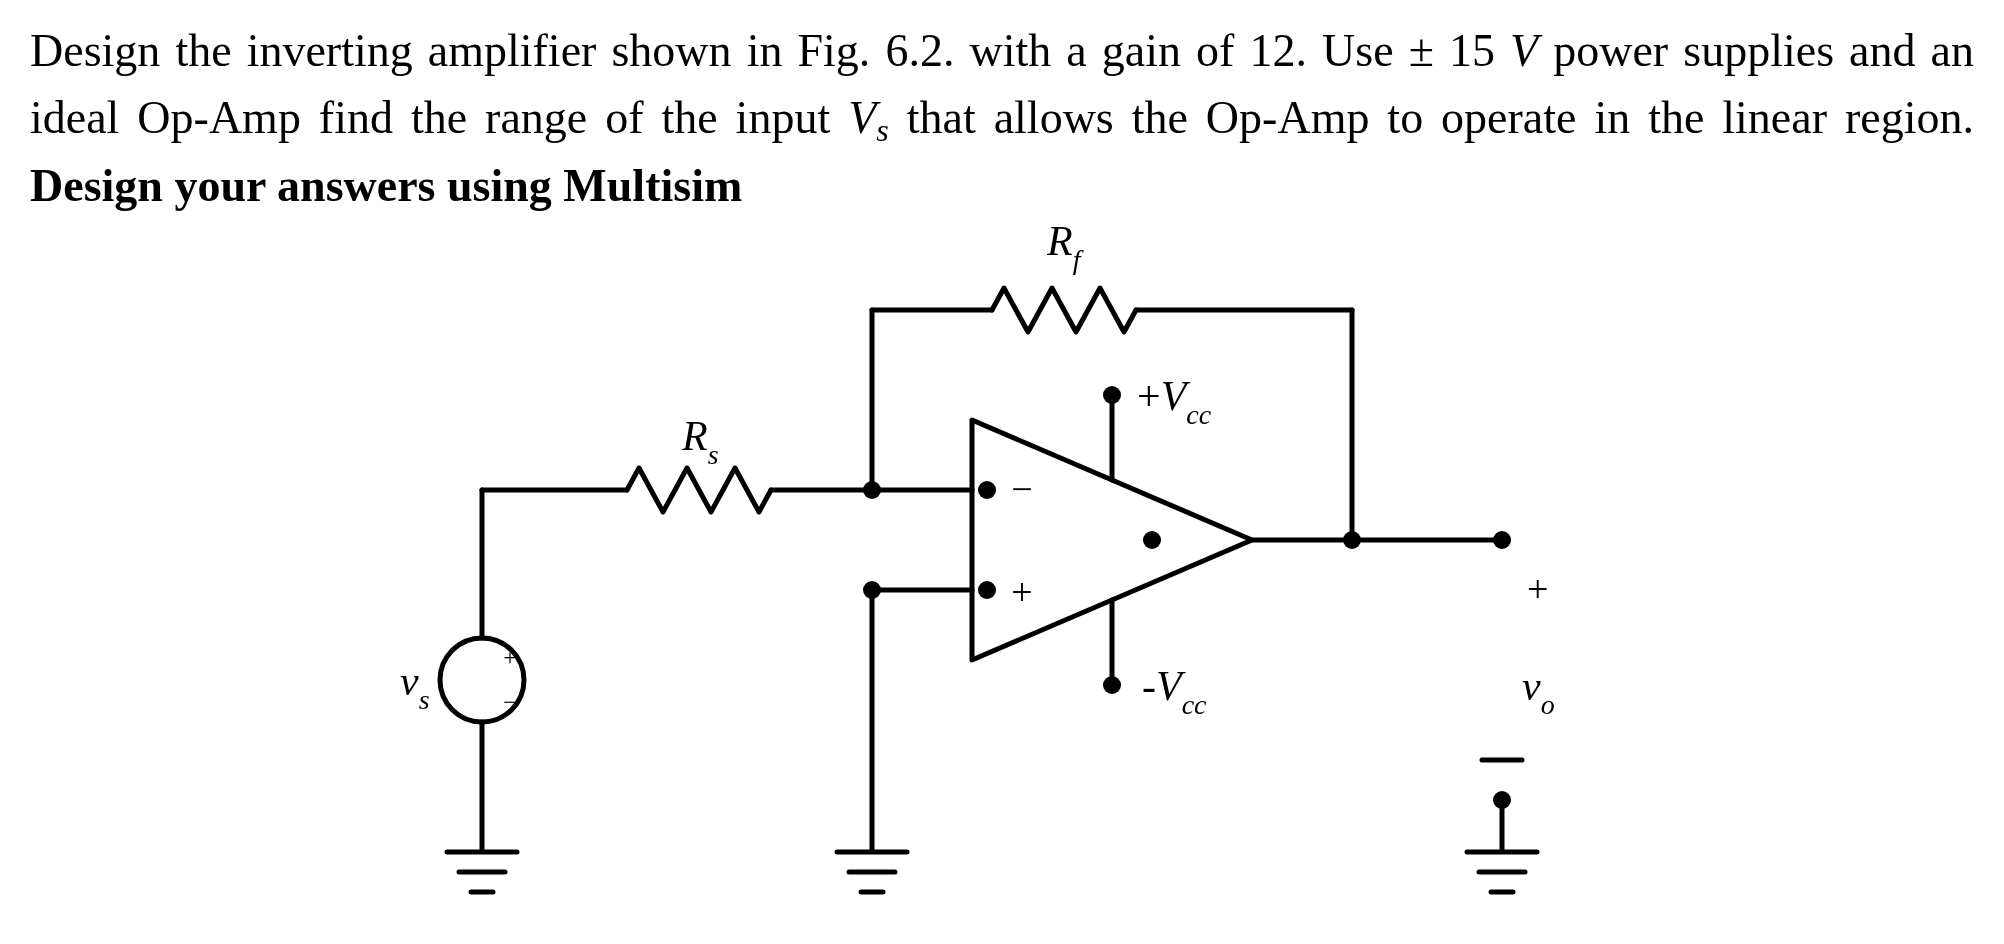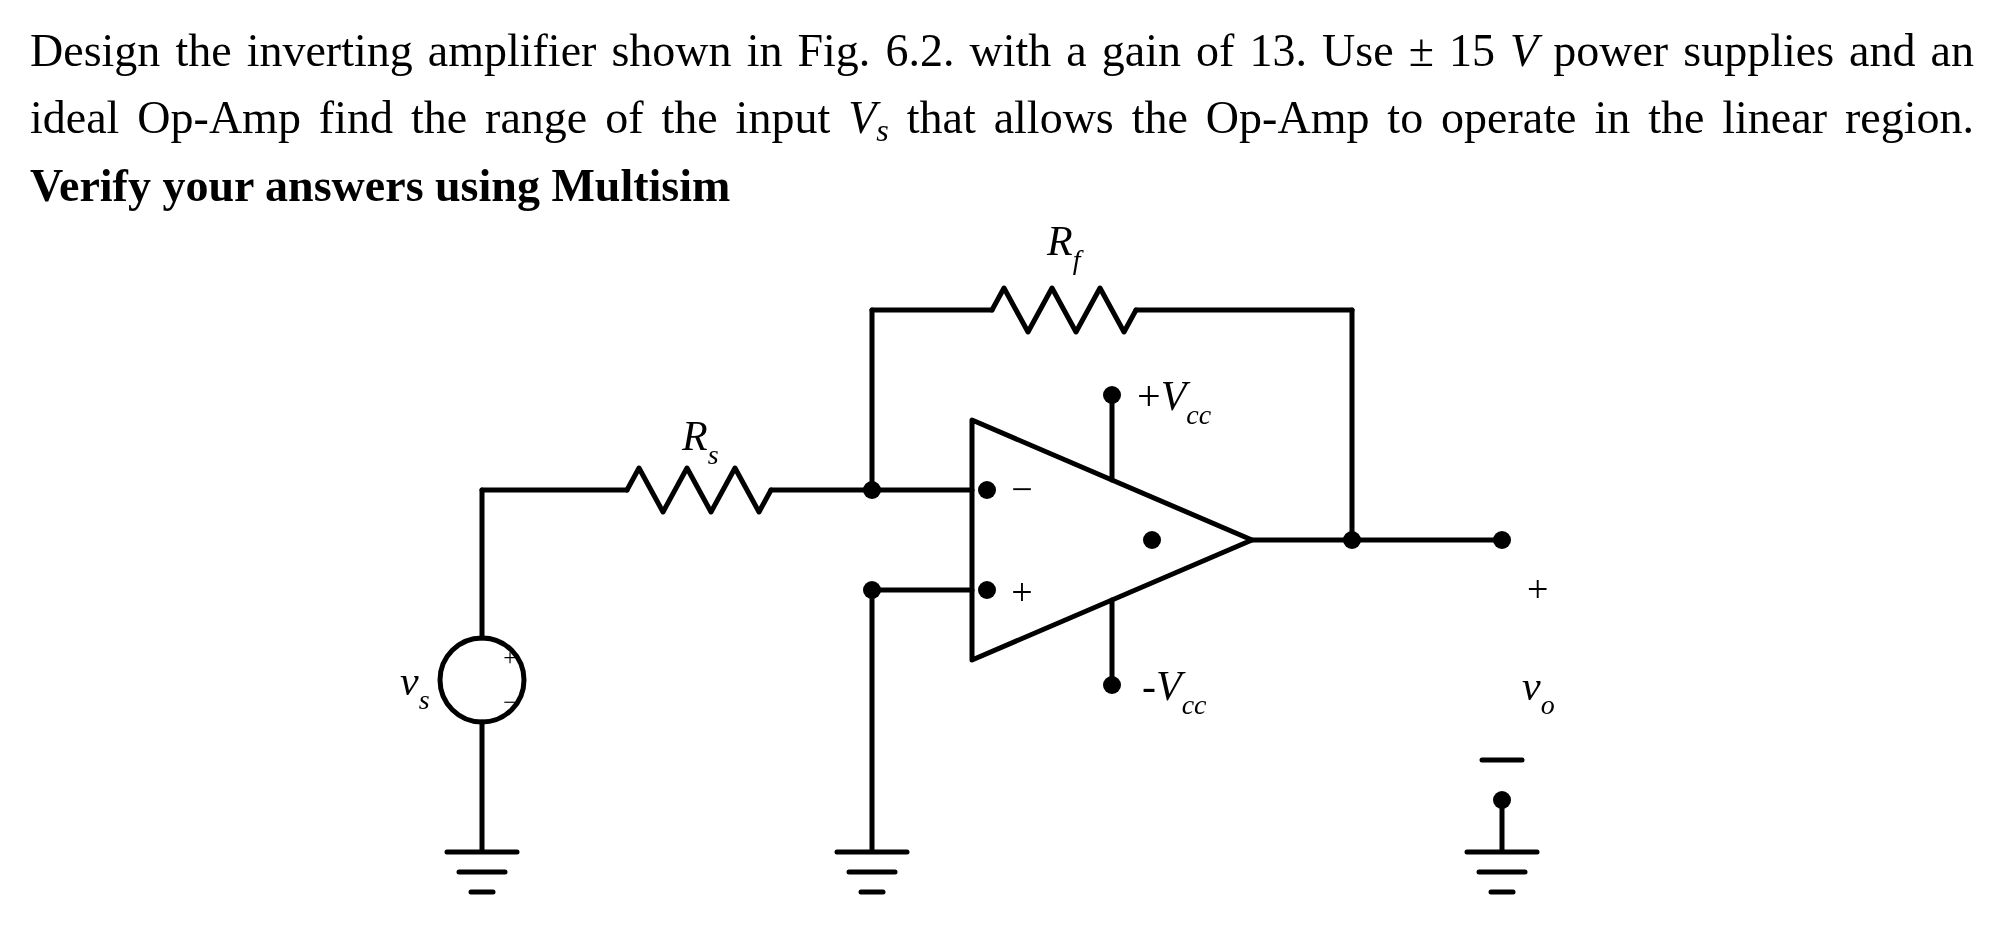--- a/index.html
+++ b/index.html
@@ -51,21 +51,21 @@
     fill: #000;
   }
   .smallpm { font-size: 24px; }
 </style>
 </head>
 <body>
 
 <div class="page">
 
   <div class="problem-text">
-    <span>Design the inverting amplifier shown in Fig. 6.2. with a gain of 13. Use ± 15 </span><span class="sub">V</span><span> power supplies and an ideal Op-Amp find the range of the input </span><span class="sub">V</span><span class="subsc">s</span><span> that allows the Op-Amp to operate in the linear region. </span><b>Verify your answers using Multisim</b>
+    <span>Design the inverting amplifier shown in Fig. 6.2. with a gain of 12. Use ± 15 </span><span class="sub">V</span><span> power supplies and an ideal Op-Amp find the range of the input </span><span class="sub">V</span><span class="subsc">s</span><span> that allows the Op-Amp to operate in the linear region. </span><b>Design your answers using Multisim</b>
   </div>
 
   <div class="diagram-wrap">
     <svg width="1300" height="740" viewBox="0 0 1300 740">
 
       <g stroke="#000" stroke-width="5" fill="none" stroke-linecap="round" stroke-linejoin="round">
 
         <circle cx="130" cy="460" r="42"></circle>
 
         <line x1="130" y1="418" x2="130" y2="270"></line>

